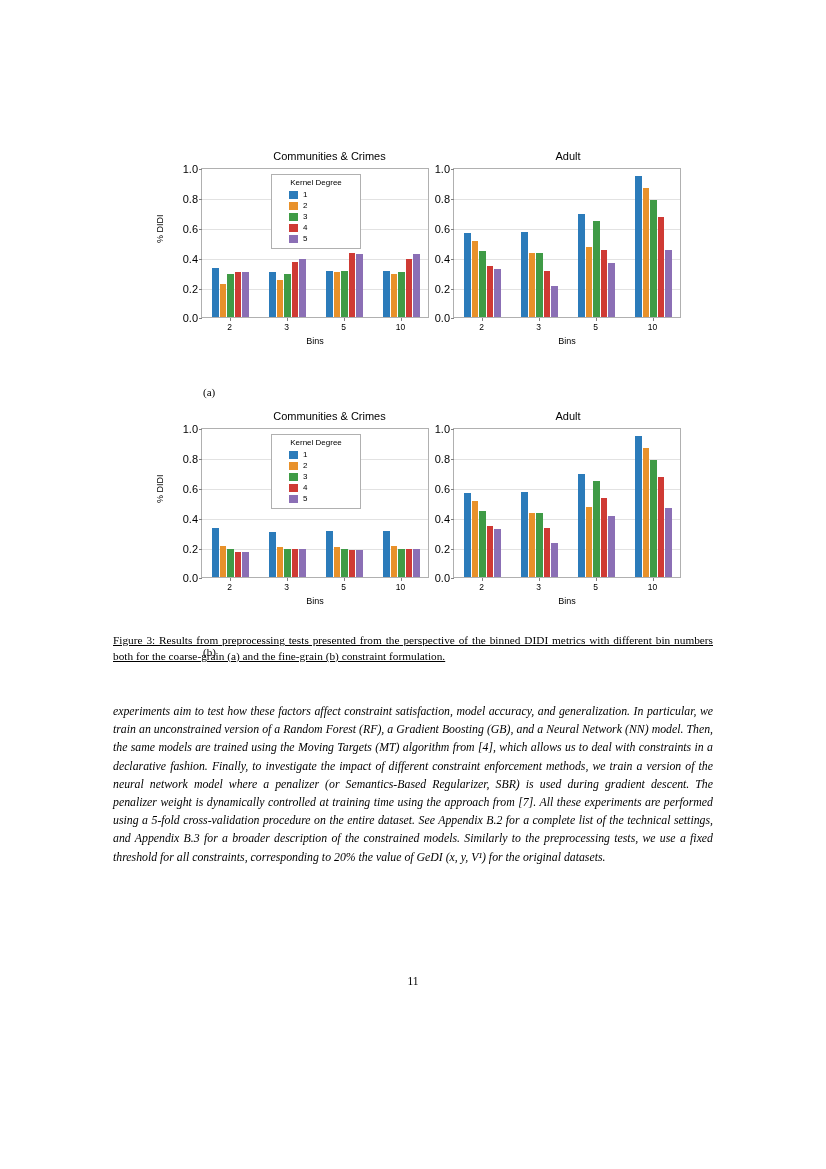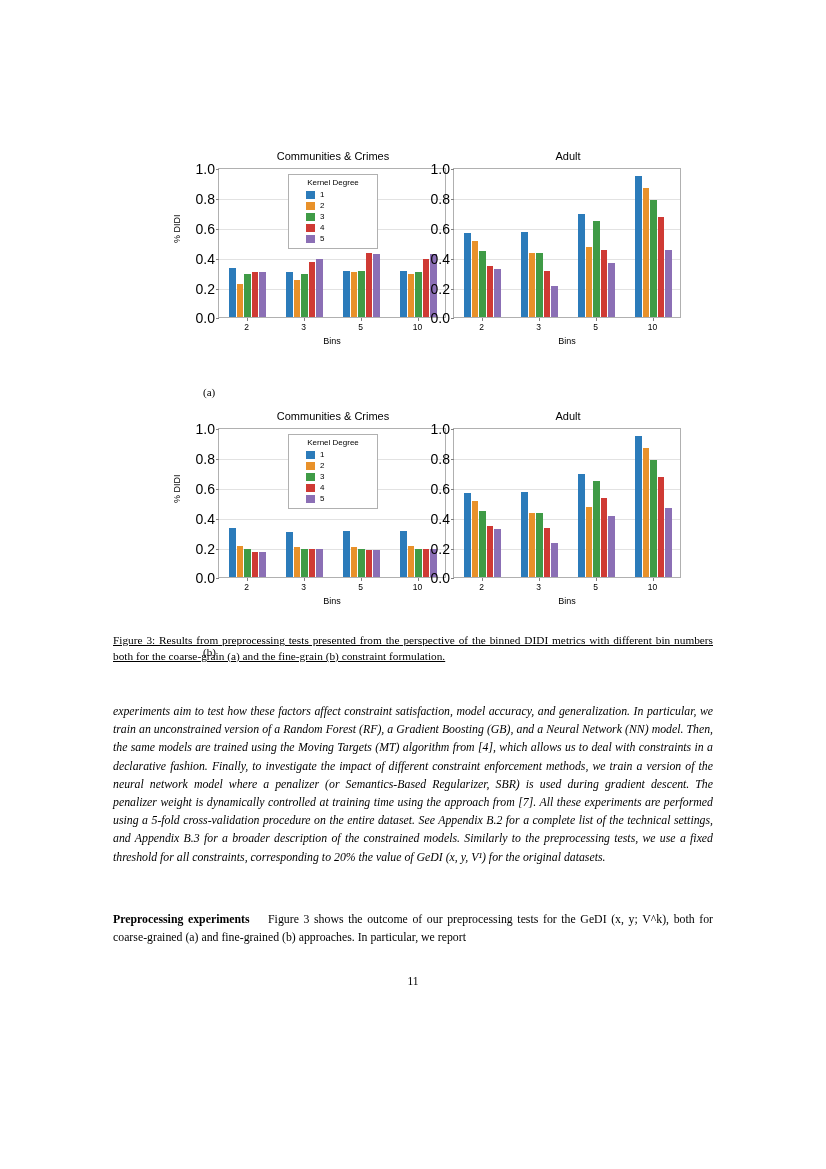--- a/index.html
+++ b/index.html
@@ -42,21 +42,21 @@
     height: 14px;
   }
 
   
   .chart {
     position: absolute;
     top: 0;
     width: 230px;
     height: 210px;
   }
-  .chart.left { left: 105px; }
+  .chart.left { left: 88px; padding-left: 27px; }
   .chart.right { left: 340px; }
 
   .chart-title {
     position: absolute;
     top: 0px;
     left: 0;
     width: 100%;
     text-align: center;
     font-family: "Liberation Sans", sans-serif;
     font-size: 11px;
@@ -78,21 +78,21 @@
     left: 0;
     width: 100%;
     border-top: 1px solid #e2e2e2;
   }
   .ytick-label {
     position: absolute;
     right: 100%;
     margin-right: 4px;
     transform: translateY(-50%);
     font-family: "Liberation Sans", sans-serif;
-    font-size: 14px;
+    font-size: 11px;
     color: #000;
     white-space: nowrap;
   }
   .ytick-mark {
     position: absolute;
     left: -3px;
     width: 3px;
     border-top: 1px solid #808080;
   }
   .ylabel {
@@ -463,21 +463,16 @@
     <div class="subfig-label">(b)</div>
 
   </div>
 
   <div class="caption">Figure 3: Results from preprocessing tests presented from the perspective of the binned DIDI metrics with different bin numbers both for the coarse-grain (a) and the fine-grain (b) constraint formulation.</div>
 
   <div class="body-text p1">
     <span>experiments aim to test how these factors affect constraint satisfaction, model accuracy, and generalization. In particular, we train an unconstrained version of a Random Forest (RF), a Gradient Boosting (GB), and a Neural Network (NN) model. Then, the same models are trained using the Moving Targets (MT) algorithm from [4], which allows us to deal with constraints in a declarative fashion. Finally, to investigate the impact of different constraint enforcement methods, we train a version of the neural network model where a penalizer (or Semantics-Based Regularizer, SBR) is used during gradient descent. The penalizer weight is dynamically controlled at training time using the approach from [7]. All these experiments are performed using a 5-fold cross-validation procedure on the entire dataset. See Appendix B.2 for a complete list of the technical settings, and Appendix B.3 for a broader description of the constrained models. Similarly to the preprocessing tests, we use a fixed threshold for all constraints, corresponding to 20% the value of GeDI (x, y, V¹) for the original datasets.</span>
   </div>
 
-  <div class="body-text p2">
-    <span class="runin">Preprocessing experiments</span>
-    <span>&nbsp;&nbsp;</span>
-    <span>Figure 3 shows the outcome of our preprocessing tests for the GeDI (x, y; V^k), both for coarse-grained (a) and fine-grained (b) approaches. In particular, we report</span>
-  </div>
 
   <div class="page-number">11</div>
 
 </div>
 
 </body></html>

